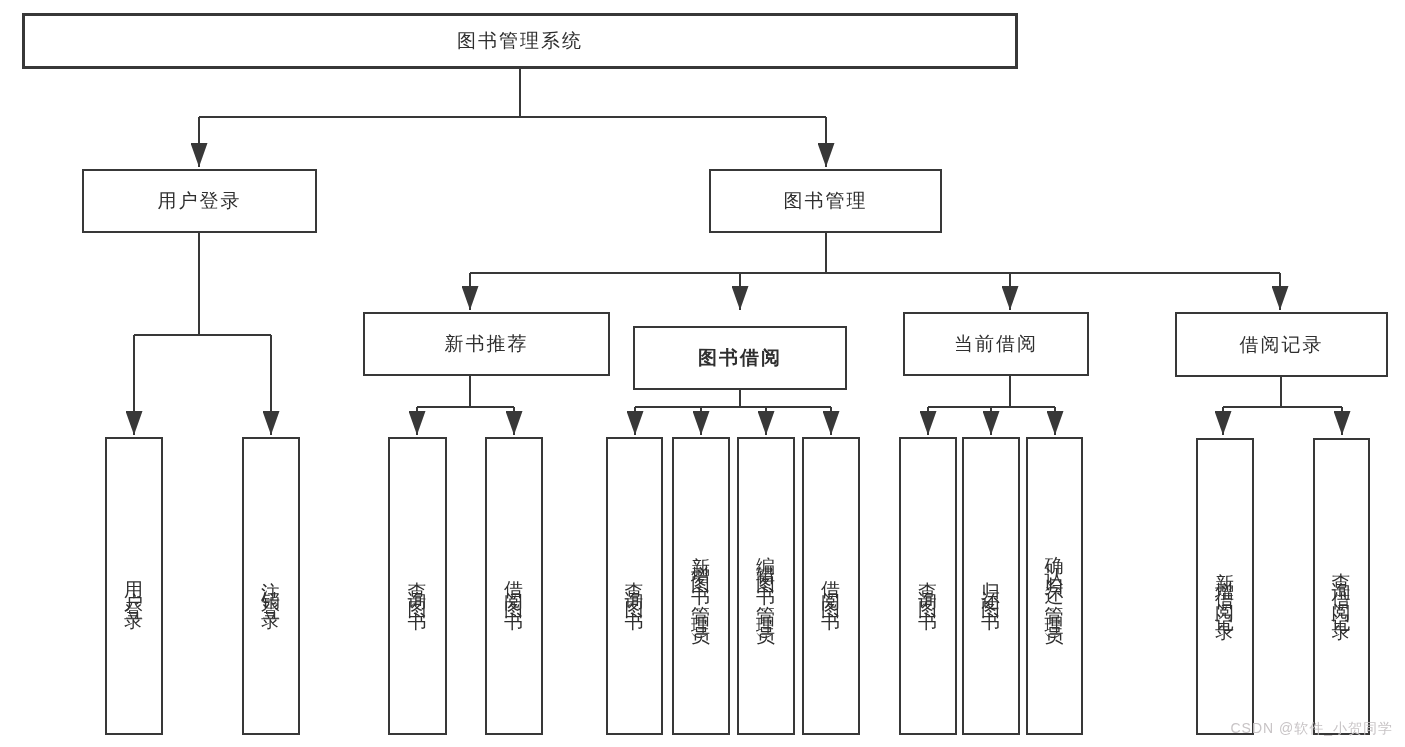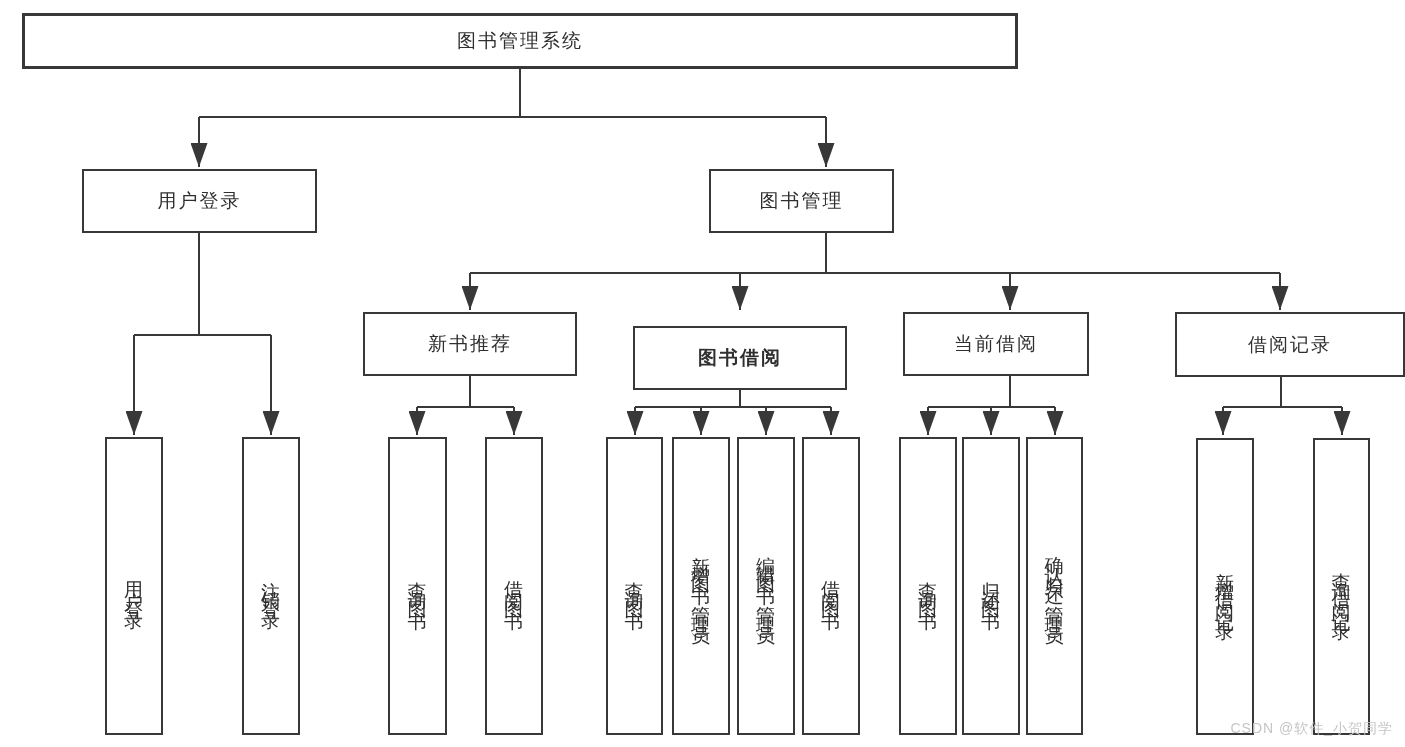--- a/index.html
+++ b/index.html
@@ -80,34 +80,34 @@
     </g>
   </svg>
 
   <div class="node h-node root-node" style="left:22px;top:13px;width:996px;height:56px;">
     <span>图书管理系统</span>
   </div>
 
   <div class="node h-node" style="left:82px;top:169px;width:235px;height:64px;">
     <span>用户登录</span>
   </div>
-  <div class="node h-node" style="left:709px;top:169px;width:185px;height:64px;">
+  <div class="node h-node" style="left:709px;top:169px;width:233px;height:64px;">
     <span>图书管理</span>
   </div>
 
-  <div class="node h-node" style="left:363px;top:312px;width:214px;height:64px;">
+  <div class="node h-node" style="left:363px;top:312px;width:247px;height:64px;">
     <span>新书推荐</span>
   </div>
   <div class="node h-node" style="left:633px;top:326px;width:214px;height:64px;font-weight:bold;">
     <span>图书借阅</span>
   </div>
   <div class="node h-node" style="left:903px;top:312px;width:186px;height:64px;">
     <span>当前借阅</span>
   </div>
-  <div class="node h-node" style="left:1175px;top:312px;width:230px;height:65px;">
+  <div class="node h-node" style="left:1175px;top:312px;width:213px;height:65px;">
     <span>借阅记录</span>
   </div>
 
   <div class="node leaf" style="left:105px;top:437px;width:58px;height:298px;">
     <span>用户登录</span>
   </div>
   <div class="node leaf" style="left:242px;top:437px;width:58px;height:298px;">
     <span>注销登录</span>
   </div>
 

